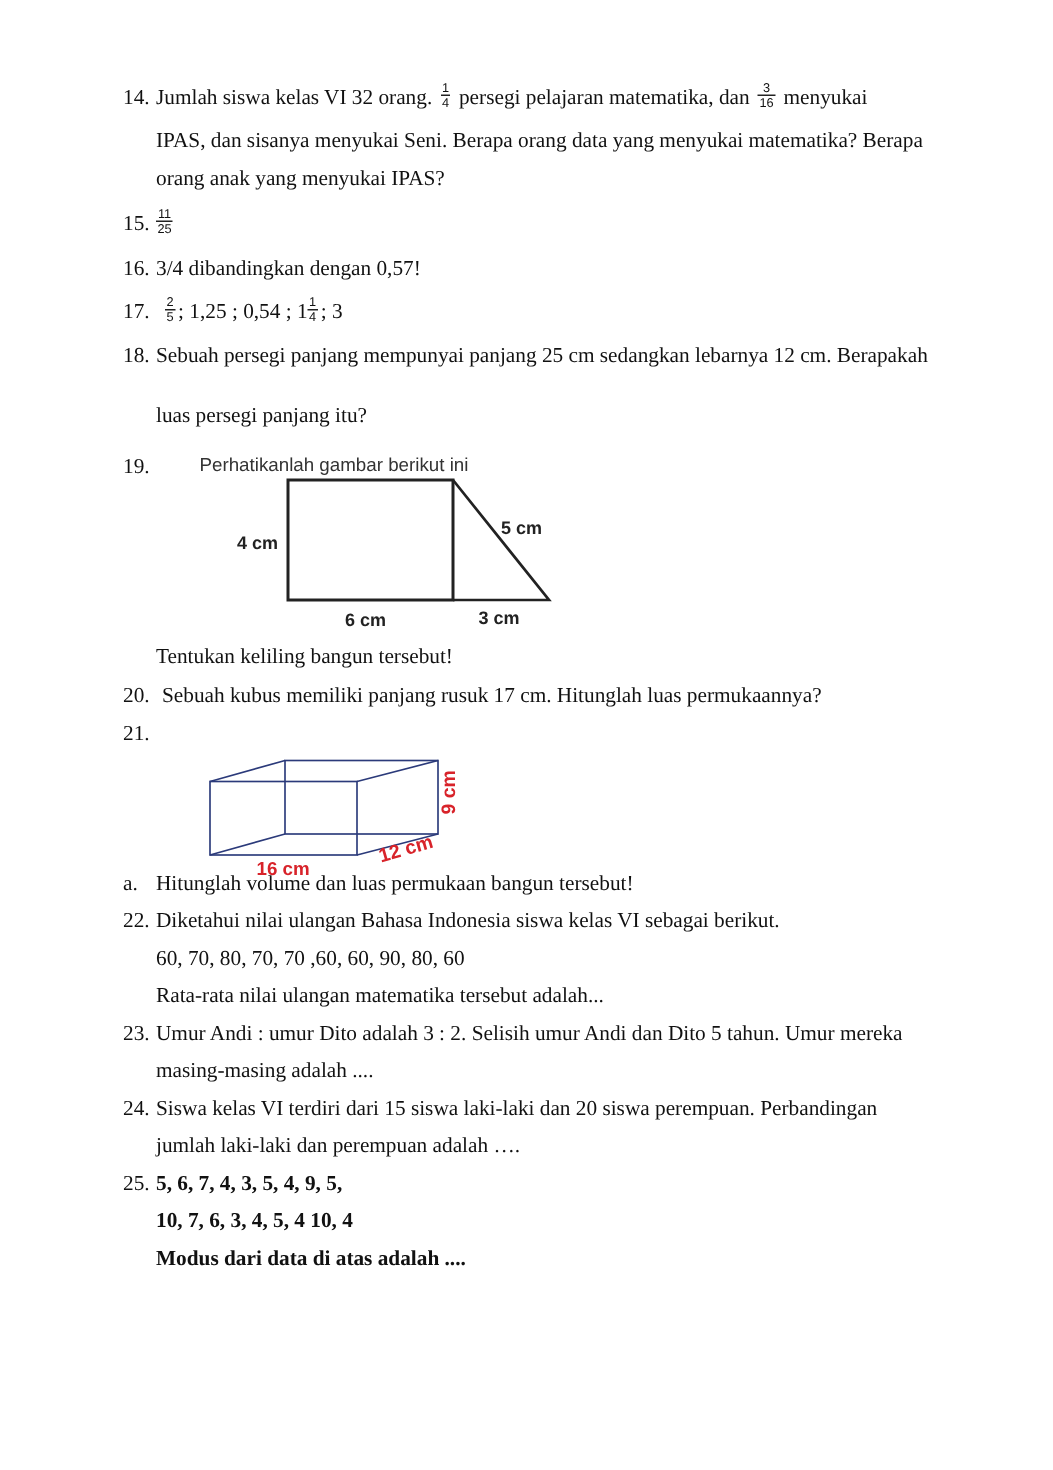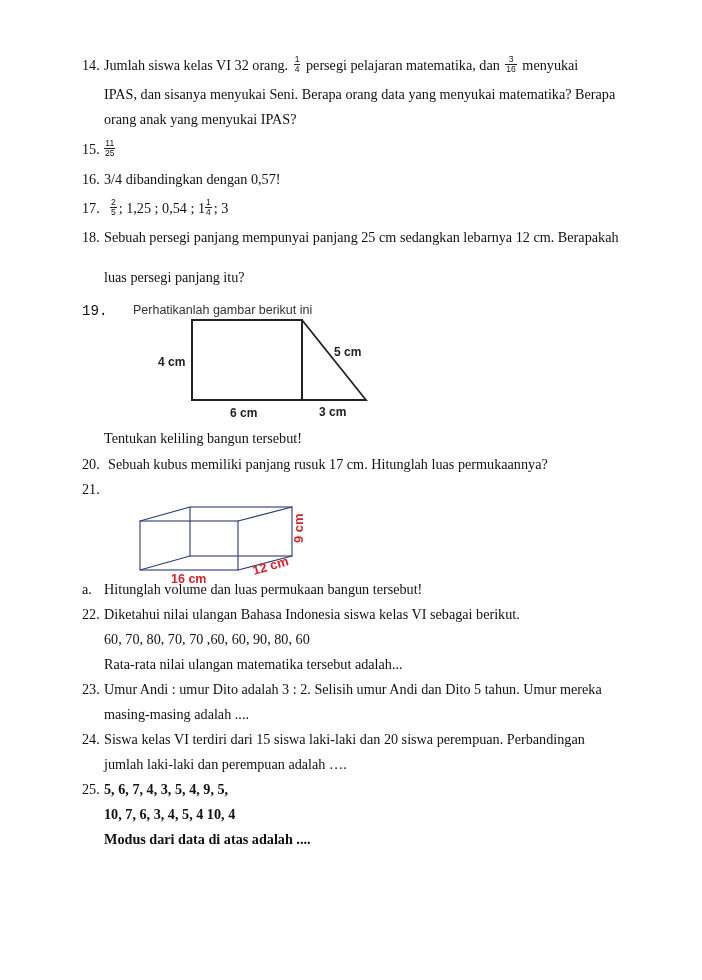--- a/index.html
+++ b/index.html
@@ -51,21 +51,21 @@
   </span>
 </div>
 
 <div>
   <span class="num" style="left:82px; top:228px;">18.</span>
   <span class="line" style="left:104px; top:228px;">Sebuah persegi panjang mempunyai panjang 25 cm sedangkan lebarnya 12 cm. Berapakah</span>
   <span class="line" style="left:104px; top:268px;">luas persegi panjang itu?</span>
 </div>
 
 <div>
-  <span class="num" style="left:82px; top:302px;font-family:Liberation Mono, monospace;">19.</span>
+  <span class="num" style="left:82px; top:302px;">19.</span>
   <svg width="702" height="980">
     <text class="fig-text" x="133" y="314" font-size="12.5" fill="#333">Perhatikanlah gambar berikut ini</text>
     <rect x="192" y="320" width="110" height="80" fill="none" stroke="#222" stroke-width="2"></rect>
     <polyline points="302,320 366,400 302,400" fill="none" stroke="#222" stroke-width="1.8"></polyline>
     <text class="fig-text" x="158" y="366" font-size="12" font-weight="bold" fill="#222">4 cm</text>
     <text class="fig-text" x="334" y="356" font-size="12" font-weight="bold" fill="#222">5 cm</text>
     <text class="fig-text" x="230" y="417" font-size="12" font-weight="bold" fill="#222">6 cm</text>
     <text class="fig-text" x="319" y="416" font-size="12" font-weight="bold" fill="#222">3 cm</text>
   </svg>
   <span class="line" style="left:104px; top:429px;text-align:right;">Tentukan keliling bangun tersebut!</span>

